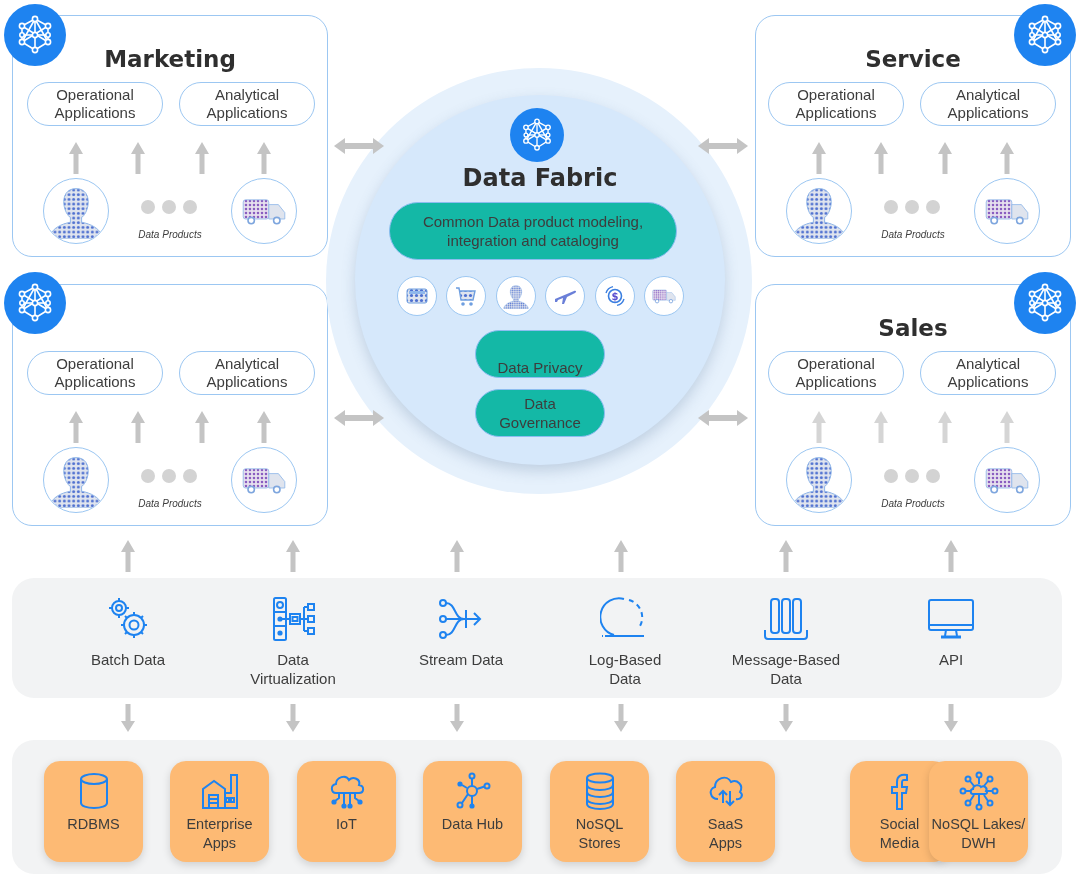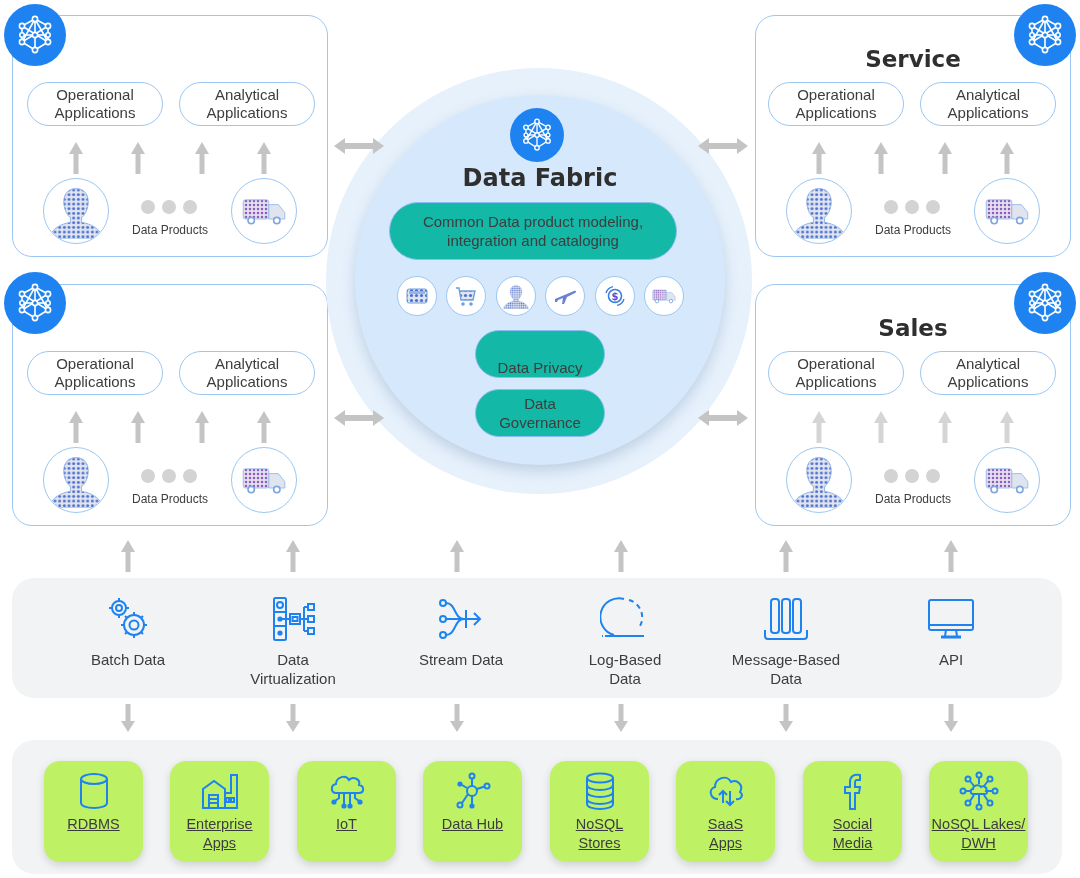--- a/index.html
+++ b/index.html
@@ -7,40 +7,40 @@
 
   .domain { position: absolute; width: 316px; height: 242px; border: 1.5px solid #9cc7f2; border-radius: 20px; background: #fff; }
   .domain-title { position: absolute; top: 30px; left: 0; right: 0; text-align: center; font-family: "DejaVu Sans", sans-serif; font-weight: bold; font-size: 23px; color: #2f2f2f; }
   .badge { position: absolute; width: 64px; height: 64px; border-radius: 50%; background: #1e83f0; display: flex; align-items: center; justify-content: center; }
   .badge svg { width: 40px; height: 40px; }
   .pill { position: absolute; top: 66px; width: 136px; height: 44px; border: 1.5px solid #9cc7f2; border-radius: 26px; display: flex; align-items: center; justify-content: center; text-align: center; font-size: 15px; line-height: 18px; color: #3d3d3d; background: #fff; }
   .up-arrow { position: absolute; width: 14px; height: 32px; }
   .dp-circle { position: absolute; width: 66px; height: 66px; border-radius: 50%; border: 1.5px solid #9cc7f2; background: #fff; display: flex; align-items: center; justify-content: center; overflow: hidden; }
   .dots { position: absolute; top: 184px; left: 128px; display: flex; gap: 7px; }
   .dots span { width: 14px; height: 14px; border-radius: 50%; background: #d3d3d3; display: block; }
-  .dp-label { position: absolute; top: 207px; left: 0; right: 0; text-align: center; font-size: 12px; color: #3d3d3d; }
+  .dp-label { position: absolute; top: 213px; left: 0; right: 0; text-align: center; font-size: 10px; color: #3d3d3d; font-style: italic; }
 
   .fabric-halo { position: absolute; left: 326px; top: 68px; width: 426px; height: 426px; border-radius: 50%; background: #e6f1fc; }
   .fabric { position: absolute; left: 355px; top: 95px; width: 370px; height: 370px; border-radius: 50%; background: #d6e8fb; box-shadow: 0 6px 14px rgba(80,110,150,0.25); }
   .fabric-badge { position: absolute; left: 510px; top: 108px; width: 54px; height: 54px; border-radius: 50%; background: #1e83f0; display: flex; align-items: center; justify-content: center; }
   .fabric-badge svg { width: 34px; height: 34px; }
   .fabric-title { position: absolute; left: 355px; width: 370px; top: 164px; text-align: center; font-family: "DejaVu Sans", sans-serif; font-weight: bold; font-size: 24px; color: #2f2f2f; }
   .fabric-pill { position: absolute; border: 1.5px solid #8cbdf0; border-radius: 30px; display: flex; align-items: center; justify-content: center; text-align: center; font-size: 15px; line-height: 19px; color: #3d3d3d; background: #14b8a6; }
   .mini { position: absolute; top: 276px; width: 40px; height: 40px; border-radius: 50%; background: #fff; border: 1.5px solid #9cc7f2; display: flex; align-items: center; justify-content: center; }
   .mini svg { width: 26px; height: 26px; }
 
   .harrow { position: absolute; width: 50px; height: 16px; }
 
   .band { position: absolute; left: 12px; top: 578px; width: 1050px; height: 120px; background: #f2f3f4; border-radius: 22px; }
   .method { position: absolute; top: 594px; width: 140px; text-align: center; }
   .method svg { width: 50px; height: 50px; display: block; margin: 0 auto; }
   .method-label { margin-top: 6px; font-size: 15px; line-height: 19px; color: #3d3d3d; }
 
   .sources-band { position: absolute; left: 12px; top: 740px; width: 1050px; height: 134px; background: #f2f3f4; border-radius: 22px; }
-  .src { position: absolute; top: 761px; width: 99px; height: 101px; background: #bef264; border-radius: 16px; box-shadow: 0 3px 8px rgba(0,0,0,0.15); text-align: center; text-decoration: underline; }
+  .src { position: absolute; top: 761px; width: 99px; height: 101px; background: #fdba74; border-radius: 16px; box-shadow: 0 3px 8px rgba(0,0,0,0.15); text-align: center; }
   .src svg { width: 40px; height: 40px; display: block; margin: 10px auto 0; }
   .src-label { margin-top: 4px; font-size: 14.5px; line-height: 19px; color: #3d3d3d; }
   .darrow { position: absolute; width: 14px; height: 28px; }
 </style>
 </head>
 <body>
 
 <svg width="0" height="0" style="position:absolute">
   <defs>
     <symbol id="net" viewBox="0 0 40 40">
@@ -88,20 +88,21 @@
     <symbol id="downarrow" viewBox="0 0 14 28">
       <polygon points="4.5,0 9.5,0 9.5,17 14,17 7,28 0,17 4.5,17" fill="#c4c4c4"></polygon>
     </symbol>
     <symbol id="harr" viewBox="0 0 50 16">
       <polygon points="0,8 11,0 11,5 39,5 39,0 50,8 39,16 39,11 11,11 11,16" fill="#c4c4c4"></polygon>
     </symbol>
   </defs>
 </svg>
 
 <div class="domain" style="left:12px; top:15px;">
+  <div class="domain-title">Marketing</div>
   <div class="pill" style="left:14px;">
       <span><span>Operational</span><br><span>Applications</span></span>
     </div>
   <div class="pill" style="left:166px;">
       <span><span>Analytical</span><br><span>Applications</span></span>
     </div>
   <svg class="up-arrow" style="left:56px; top:126px;">
       <use href="#uparrow"></use>
     </svg>
   <svg class="up-arrow" style="left:118px; top:126px;">
@@ -495,21 +496,21 @@
     </svg>
   <div class="src-label"><span>NoSQL</span><br><span>Stores</span></div>
 </div>
 <div class="src" style="left:676px;">
   <svg viewBox="0 0 40 40" fill="none" stroke="#1e83f0" stroke-width="2">
       <path d="M12 28 C4 28 2 18 9 16 C9 7 21 3 25 11 C31 8 38 14 34 21 C38 24 35 29 30 28"></path>
       <path d="M17 32 V20 M13 24 L17 20 L21 24 M24 20 V34 M20 30 L24 34 L28 30"></path>
     </svg>
   <div class="src-label"><span>SaaS</span><br><span>Apps</span></div>
 </div>
-<div class="src" style="left:803px;">
+<div class="src" style="left:850px;">
   <svg viewBox="0 0 40 40" fill="none" stroke="#1e83f0" stroke-width="2">
       <path d="M17 38 V22 H12 V16 H17 V11 C17 5 21 3 27 4 V9 H24 C22 9 22 10 22 12 V16 H27 L26 22 H22 V38 Z"></path>
     </svg>
   <div class="src-label"><span>Social</span><br><span>Media</span></div>
 </div>
 <div class="src" style="left:929px;">
   <svg viewBox="0 0 40 40" fill="none" stroke="#1e83f0" stroke-width="2">
       <path d="M14 23 C11 23 11 18 14 18 C14 14 20 13 22 16 C25 14 29 17 27 20 C29 21 28 23 26 23 Z"></path>
       <circle cx="20" cy="4" r="2.5"></circle>
       <circle cx="9" cy="8" r="2.5"></circle>

